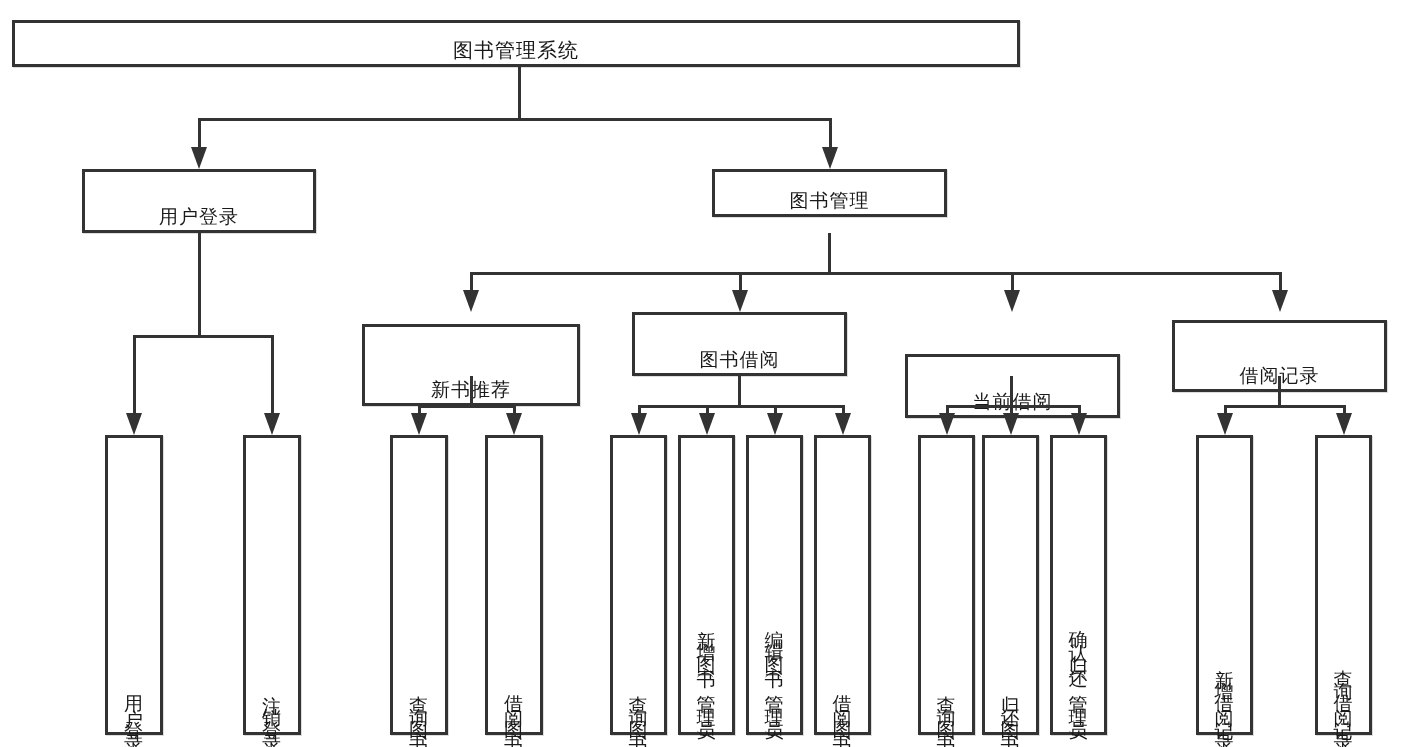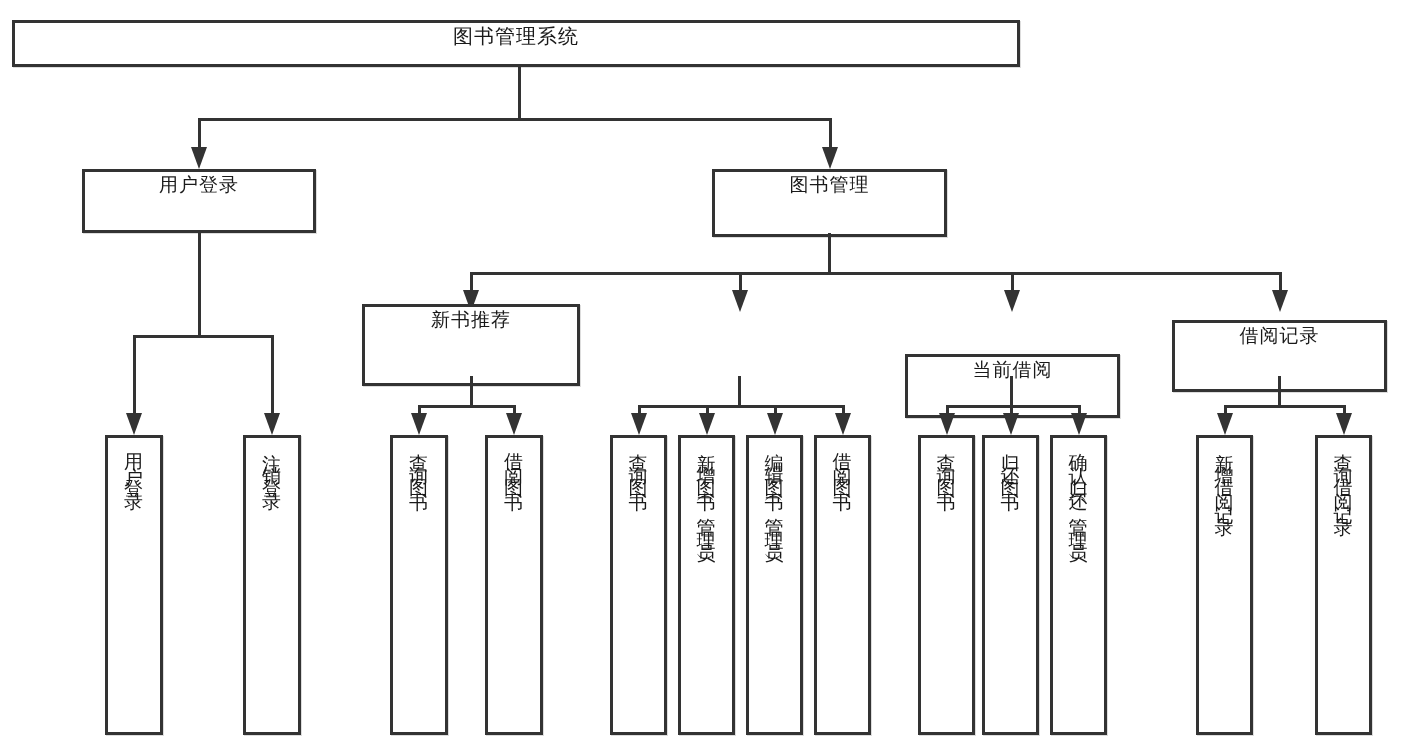--- a/index.html
+++ b/index.html
@@ -20,21 +20,21 @@
     height: 747px;
     background: var(--background);
     overflow: hidden;
   }
   .box {
     position: absolute;
     box-sizing: border-box;
     border: 3px solid var(--border);
     background: #fff;
     display: flex;
-    align-items: flex-start;
+    align-items: flex-end;
     justify-content: center;
     font-size: 19px;
     color: var(--text);
     letter-spacing: 1px;
     box-shadow: 1px 1px 0 rgba(120,120,120,0.25);
   }
   .vbox span {
     writing-mode: vertical-rl;
     text-orientation: mixed;
     letter-spacing: 13px;
@@ -72,21 +72,21 @@
   <div class="vl" style="left:518px; top:67px; height:53px;"></div>
   <div class="hl" style="left:198px; top:118px; width:634px;"></div>
   <div class="vl" style="left:198px; top:118px; height:32px;"></div>
   <div class="arrow" style="left:191px; top:147px;"></div>
   <div class="vl" style="left:829px; top:118px; height:32px;"></div>
   <div class="arrow" style="left:822px; top:147px;"></div>
 
   <div class="box" style="left:82px; top:169px; width:234px; height:64px;">
     <span>用户登录</span>
   </div>
-  <div class="box" style="left:712px; top:169px; width:235px; height:68px;">
+  <div class="box" style="left:712px; top:169px; width:235px; height:48px;">
     <span>图书管理</span>
   </div>
 
   <div class="vl" style="left:198px; top:233px; height:103px;"></div>
   <div class="hl" style="left:133px; top:335px; width:140px;"></div>
   <div class="vl" style="left:133px; top:335px; height:80px;"></div>
   <div class="arrow" style="left:126px; top:413px;"></div>
   <div class="vl" style="left:271px; top:335px; height:80px;"></div>
   <div class="arrow" style="left:264px; top:413px;"></div>
 
@@ -94,22 +94,25 @@
   <div class="hl" style="left:470px; top:272px; width:811px;"></div>
   <div class="vl" style="left:470px; top:272px; height:20px;"></div>
   <div class="arrow" style="left:463px; top:290px;"></div>
   <div class="vl" style="left:739px; top:272px; height:20px;"></div>
   <div class="arrow" style="left:732px; top:290px;"></div>
   <div class="vl" style="left:1011px; top:272px; height:20px;"></div>
   <div class="arrow" style="left:1004px; top:290px;"></div>
   <div class="vl" style="left:1279px; top:272px; height:20px;"></div>
   <div class="arrow" style="left:1272px; top:290px;"></div>
 
-  <div class="box" style="left:362px; top:304px; width:218px; height:82px;">
+  <div class="box" style="left:362px; top:324px; width:218px; height:82px;">
     <span>新书推荐</span>
+  </div>
+  <div class="box" style="left:632px; top:312px; width:215px; height:64px;">
+    <span>图书借阅</span>
   </div>
   <div class="box" style="left:905px; top:312px; width:215px; height:64px;margin-top:42px;">
     <span>当前借阅</span>
   </div>
   <div class="box" style="left:1172px; top:320px; width:215px; height:72px;">
     <span>借阅记录</span>
   </div>
 
   <div class="vl" style="left:470px; top:376px; height:32px;"></div>
   <div class="hl" style="left:418px; top:405px; width:98px;"></div>

